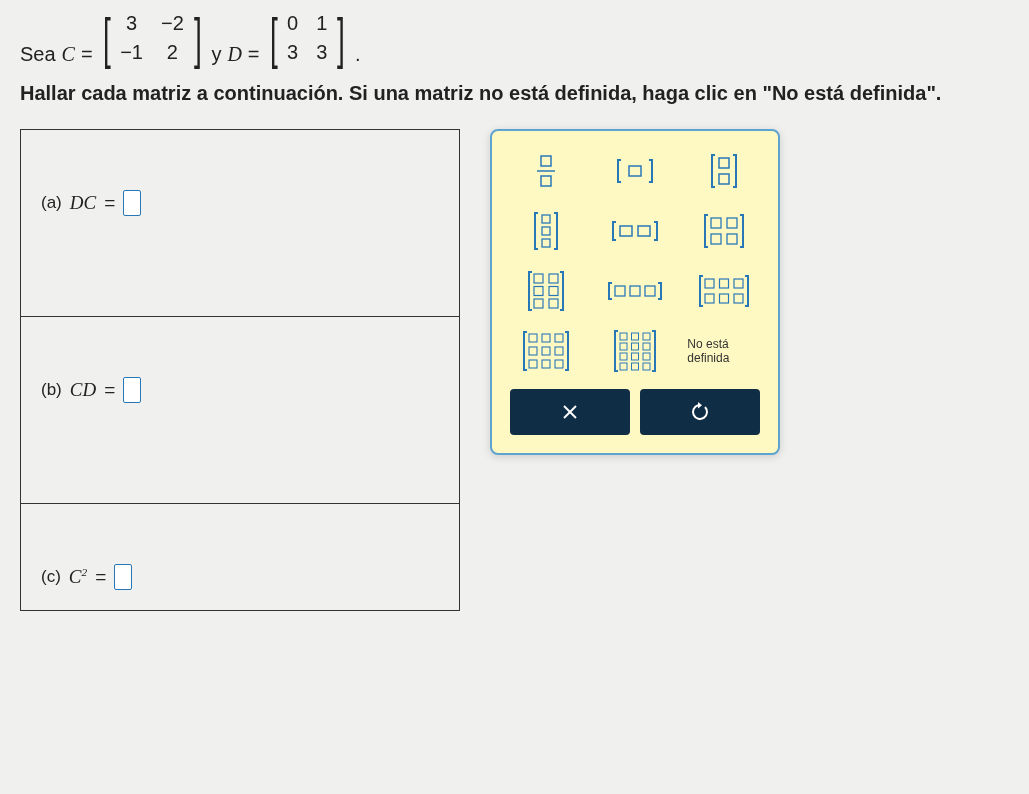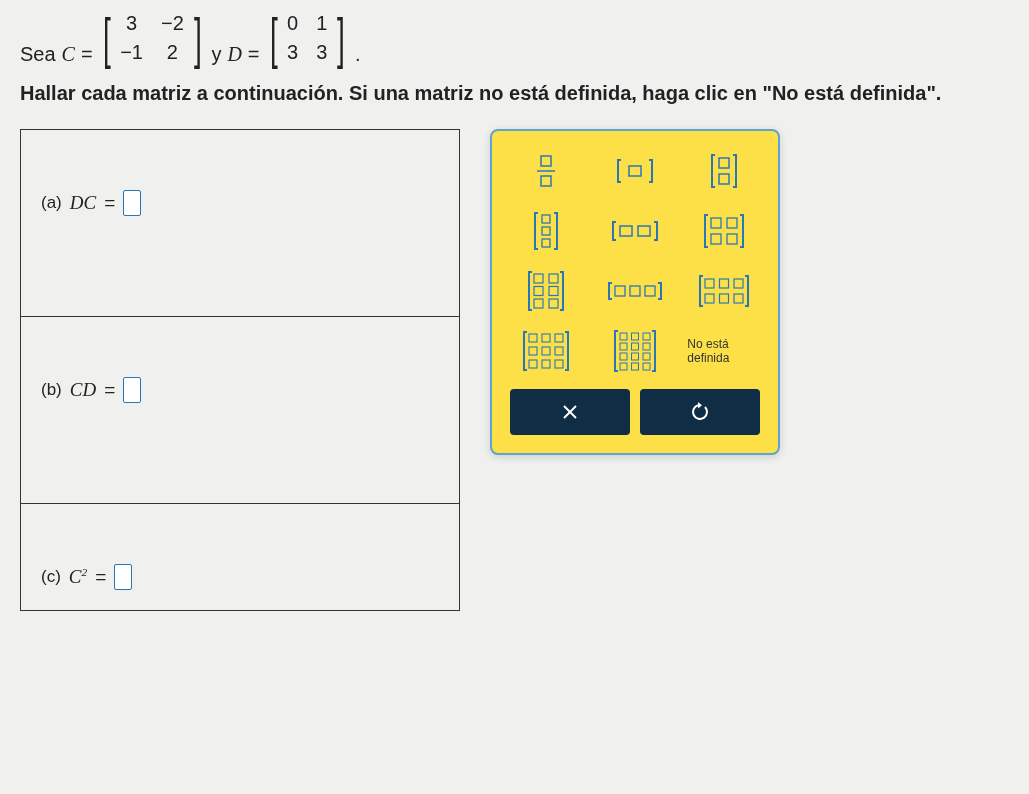--- a/index.html
+++ b/index.html
@@ -64,21 +64,21 @@
       width: 18px;
       height: 26px;
       border: 1px solid #2878b8;
       background: #fff;
       border-radius: 2px;
     }
     .italic { font-style: italic; font-family: 'Times New Roman', serif; }
     .label { font-size: 17px; }
     
     .palette {
-      background: #fde047;
+      background: #fef9c3;
       border: 2px solid #5fa3d0;
       border-radius: 8px;
       padding: 18px;
       box-shadow: 0 2px 8px rgba(0,0,0,0.15);
       width: 290px;
     }
     .palette-grid {
       display: grid;
       grid-template-columns: repeat(3, 1fr);
       gap: 16px 16px;

